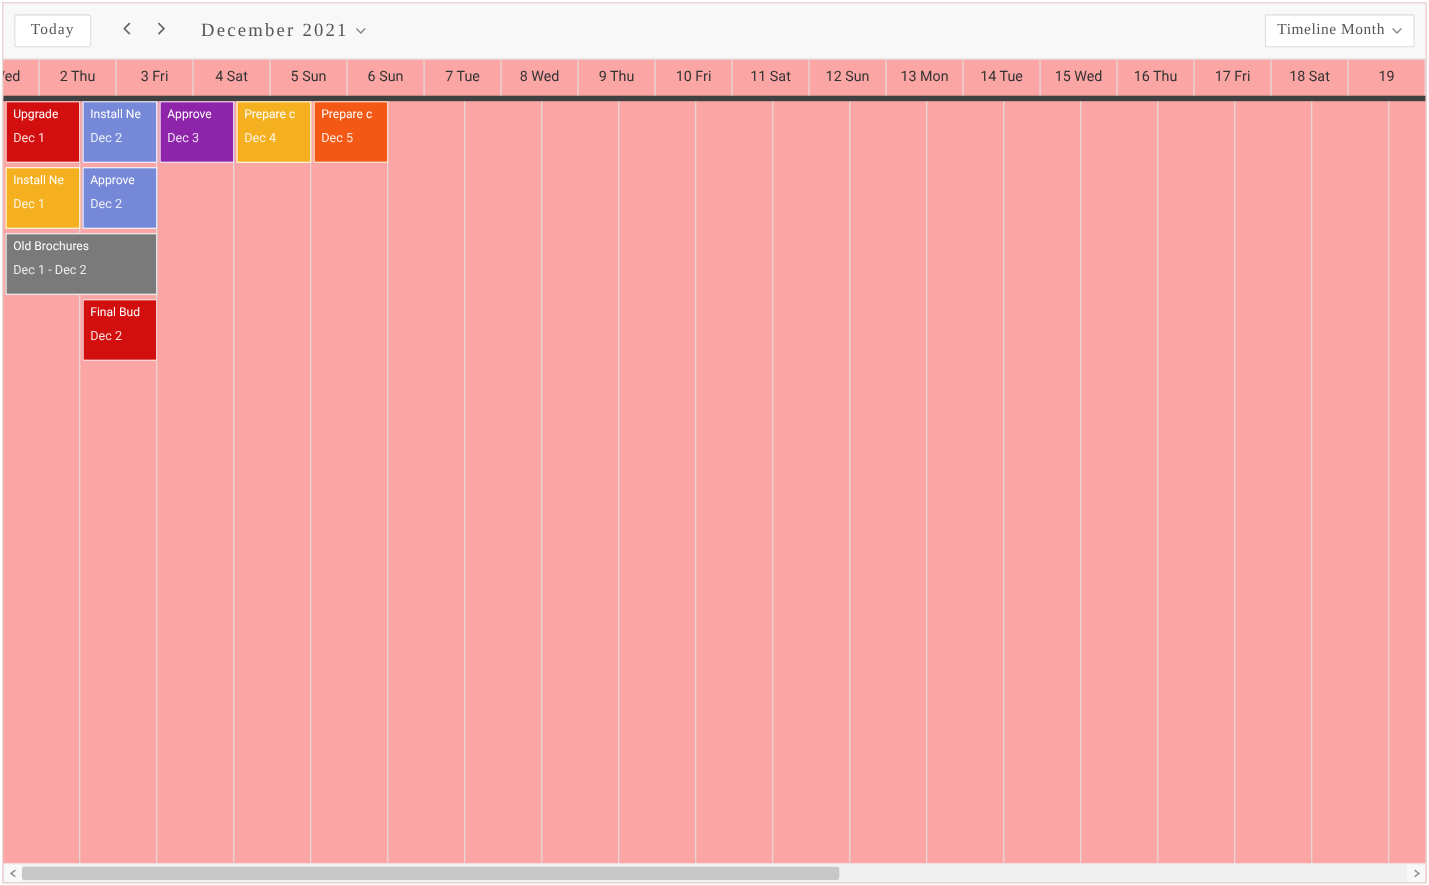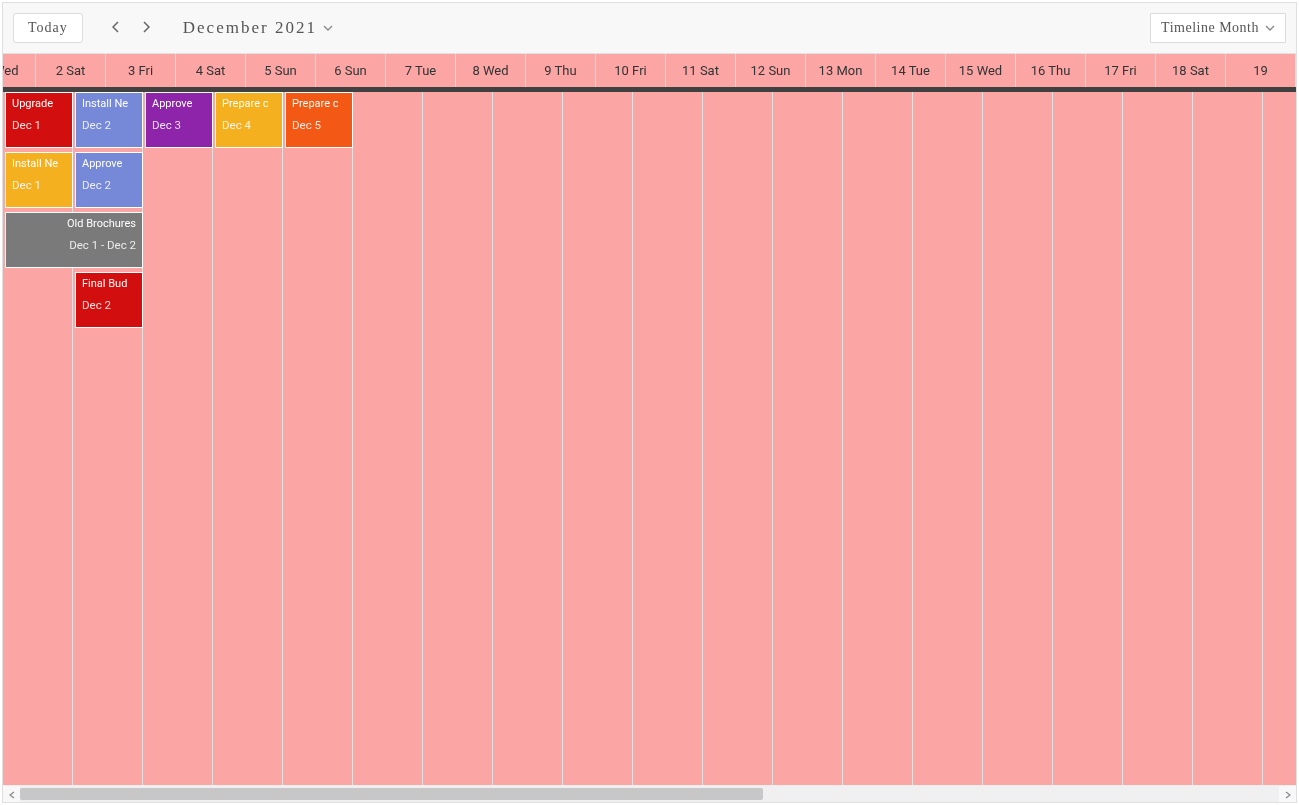--- a/index.html
+++ b/index.html
@@ -222,21 +222,21 @@
         <svg viewBox="0 0 10 6">
             <path d="M1 1 L5 5 L9 1" stroke="#888" stroke-width="1.3" fill="none"></path>
           </svg>
       </span>
     </div>
   </div>
 
   <div class="timeline-area">
     <div class="header-row" id="header-row">
         <div class="day-col-header">1 Wed</div>
-        <div class="day-col-header">2 Sat</div>
+        <div class="day-col-header">2 Thu</div>
         <div class="day-col-header">3 Fri</div>
         <div class="day-col-header">4 Sat</div>
         <div class="day-col-header">5 Sun</div>
         <div class="day-col-header">6 Sun</div>
         <div class="day-col-header">7 Tue</div>
         <div class="day-col-header">8 Wed</div>
         <div class="day-col-header">9 Thu</div>
         <div class="day-col-header">10 Fri</div>
         <div class="day-col-header">11 Sat</div>
         <div class="day-col-header">12 Sun</div>
@@ -292,21 +292,21 @@
             <span class="date">Dec 5</span>
           </div>
           <div class="event" style="left: 2px; width: 68px; top: 60px; background: rgb(245, 176, 32);">
             <span class="title">Install Ne</span>
             <span class="date">Dec 1</span>
           </div>
           <div class="event" style="left: 72px; width: 68px; top: 60px; background: rgb(118, 136, 216);">
             <span class="title">Approve</span>
             <span class="date">Dec 2</span>
           </div>
-          <div class="event" style="left: 2px; width: 138px; top: 120px; background: rgb(122, 122, 122); text-align: right;">
+          <div class="event" style="left: 2px; width: 138px; top: 120px; background: rgb(122, 122, 122);">
             <span class="title">Old Brochures</span>
             <span class="date">Dec 1 - Dec 2</span>
           </div>
           <div class="event" style="left: 72px; width: 68px; top: 180px; background: rgb(210, 14, 14);">
             <span class="title">Final Bud</span>
             <span class="date">Dec 2</span>
           </div>
         </div>
     </div>
     <div class="hscroll-bar">

